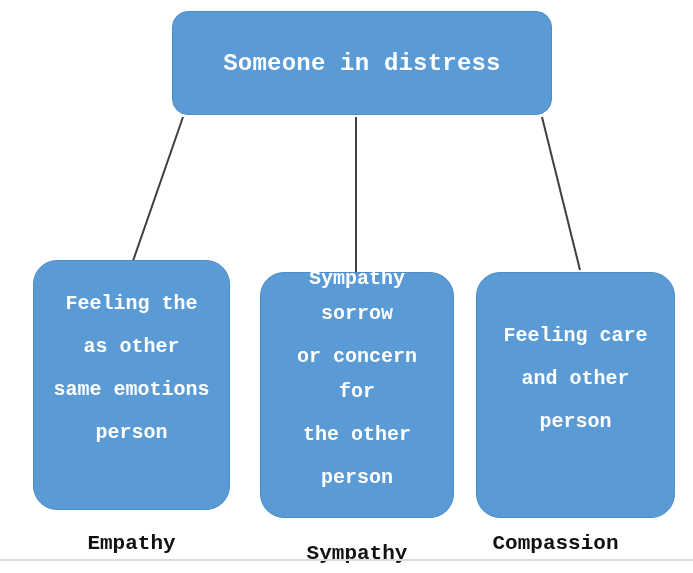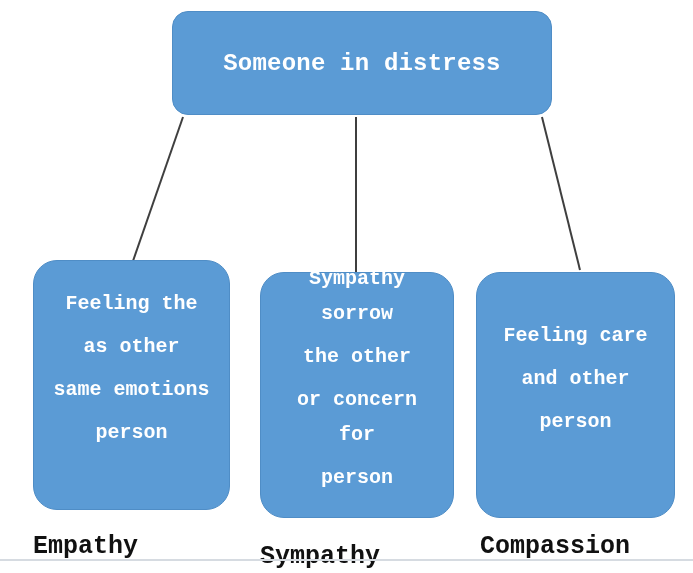--- a/index.html
+++ b/index.html
@@ -51,27 +51,28 @@
     line-height: 35px;
     padding: 0 12px 34px 12px;
     gap: 8px;
   }
   .node-child-0 { left: 33px;  top: 260px; width: 197px; height: 250px; }
   .node-child-1 { left: 260px; top: 272px; width: 194px; height: 246px; }
   .node-child-2 { left: 476px; top: 272px; width: 199px; height: 246px; }
   .branch-label {
     position: absolute;
     top: 532px;
-    font-size: 25px;
+    text-align: center;
+    font-size: 21px;
     font-weight: bold;
     color: #111111;
   }
   .branch-label-0 { left: 33px;  width: 197px; }
   .branch-label-1 { left: 260px; width: 194px; margin-top: 10px; }
-  .branch-label-2 { left: 480px; width: 199px; }
+  .branch-label-2 { left: 456px; width: 199px; }
   .bottom-divider {
     position: absolute;
     left: 0;
     top: 559px;
     width: 693px;
     height: 2px;
     background: #d6dbe1;
   }
 </style>
 </head>
@@ -91,22 +92,22 @@
 
   <div class="node node-child node-child-0">
     <div>Feeling the</div>
     <div>as other</div>
     <div>same emotions</div>
     <div>person</div>
   </div>
 
   <div class="node node-child node-child-1">
     <div>Sympathy sorrow</div>
+    <div>or concern for</div>
     <div>the other</div>
-    <div>or concern for</div>
     <div>person</div>
   </div>
 
   <div class="node node-child node-child-2">
     <div>Feeling care</div>
     <div>and other</div>
     <div>person</div>
   </div>
 
   <div class="branch-label branch-label-0">Empathy</div>

